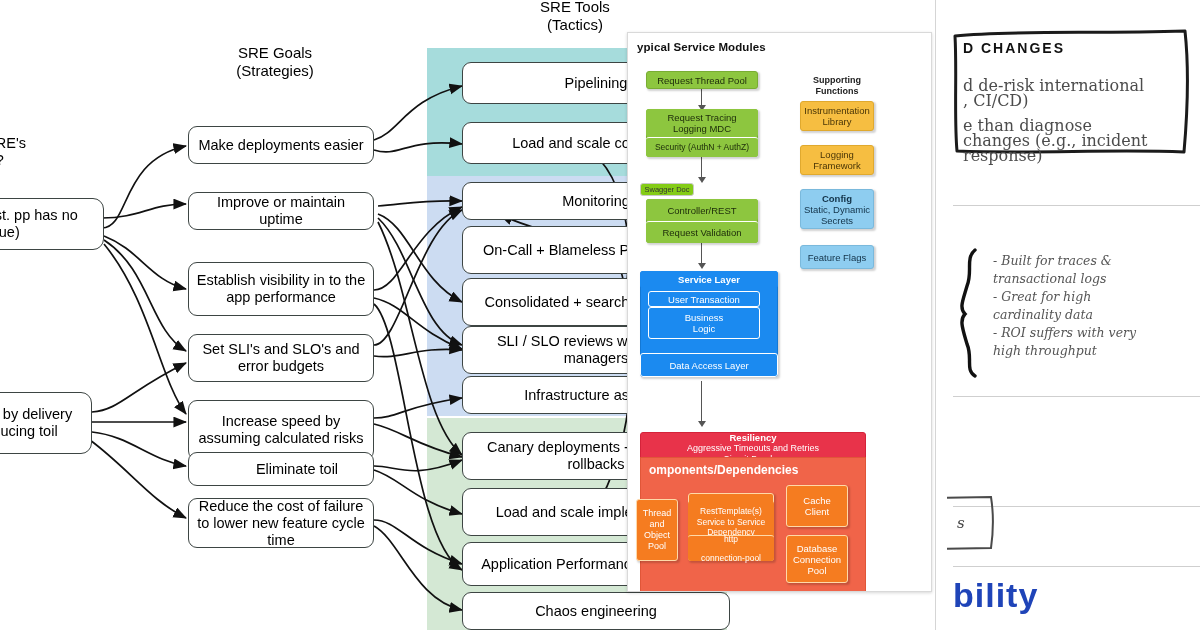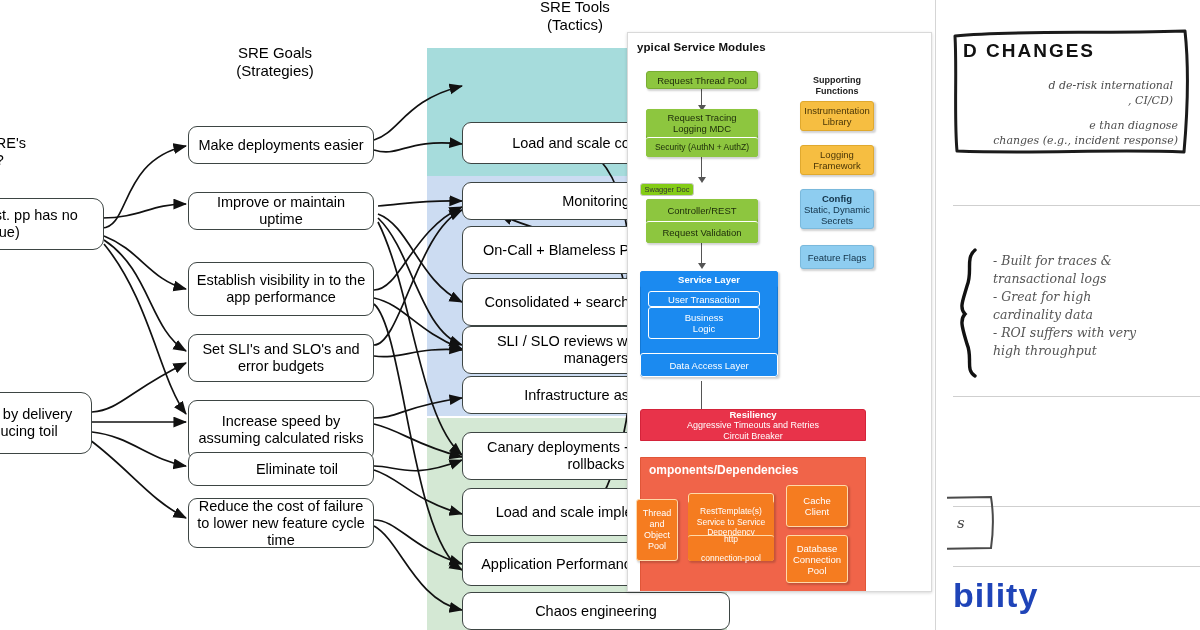--- a/index.html
+++ b/index.html
@@ -91,23 +91,23 @@
     background:#ffffff;overflow:hidden;
   }
   .note-frame{position:absolute;box-sizing:border-box;}
   .hand{
     position:absolute;
     font-family:"DejaVu Serif", serif;
     color:#3f3f3f;white-space:pre-line;
   }
   .hand.title{
     font-family:"Liberation Sans", sans-serif;
-    font-weight:bold;letter-spacing:2px;color:#111;font-size:19px;
-  }
-  .hand.body{font-size:11px;line-height:15px;font-style:italic;color:#4c4c4c;text-align:right;}
+    font-weight:bold;letter-spacing:2px;color:#111;font-size:14px;
+  }
+  .hand.body{font-size:16px;line-height:15px;color:#4c4c4c;}
   .hand.bullets{font-size:12.5px;line-height:18px;font-style:italic;color:#555;}
   .hand.blue{
     font-family:"Liberation Sans", sans-serif;
     color:#1f44b8;font-size:34px;font-weight:bold;letter-spacing:1px;
   }
   .rule{position:absolute;height:1px;background:#cfcfcf;}
   .vrule{position:absolute;width:1px;background:#d5d5d5;}
 </style>
 </head>
 <body>
@@ -186,20 +186,21 @@
     <div class="node" style="left:188px;top:262px;width:186px;height:54px;">Establish visibility in to the
 app performance</div>
     <div class="node" style="left:188px;top:334px;width:186px;height:48px;">Set SLI's and SLO's and error
 budgets</div>
     <div class="node" style="left:188px;top:400px;width:186px;height:60px;">Increase speed by assuming
 calculated risks</div>
     <div class="node" style="left:188px;top:452px;width:186px;height:34px;padding-left:38px;">Eliminate toil</div>
     <div class="node" style="left:188px;top:498px;width:186px;height:50px;">Reduce the cost of failure to
 lower new feature cycle time</div>
 
+    <div class="node" style="left:462px;top:62px;width:268px;height:42px;">Pipelining</div>
     <div class="node" style="left:462px;top:122px;width:268px;height:42px;">Load and scale consulting</div>
 
     <div class="node" style="left:462px;top:182px;width:268px;height:38px;">Monitoring</div>
     <div class="node" style="left:462px;top:226px;width:268px;height:48px;">On-Call + Blameless Post
 Mortems</div>
     <div class="node" style="left:462px;top:278px;width:268px;height:48px;">Consolidated + searchable
 logging</div>
     <div class="node" style="left:462px;top:326px;width:268px;height:48px;">SLI / SLO reviews with
 product managers</div>
     <div class="node" style="left:462px;top:376px;width:268px;height:38px;">Infrastructure as Code</div>
@@ -239,21 +240,21 @@
     <div class="mod green" style="left:18px;top:166px;width:112px;height:22px;border:0;box-shadow:none;">Controller/REST</div>
     <div class="mod green" style="left:18px;top:188px;width:112px;height:22px;border:0;border-top:1px solid #fff;box-shadow:none;">Request Validation</div>
 
     <div class="stackbox dblue" style="left:12px;top:238px;width:138px;height:106px;"></div>
     <div class="mod dblue" style="left:12px;top:238px;width:138px;height:17px;border:0;box-shadow:none;font-weight:bold;">Service Layer</div>
     <div class="mod dblue-in" style="left:20px;top:258px;width:112px;height:16px;box-shadow:none;">User Transaction</div>
     <div class="mod dblue-in" style="left:20px;top:274px;width:112px;height:32px;box-shadow:none;white-space:pre-line;">Business
 Logic</div>
     <div class="mod dblue-in" style="left:12px;top:320px;width:138px;height:24px;box-shadow:none;">Data Access Layer</div>
 
-    <div class="mod red" style="left:12px;top:376px;width:226px;height:32px;flex-direction:column;box-shadow:none;border-radius:3px 3px 0 0;">
+    <div class="mod red" style="left:12px;top:399px;width:226px;height:32px;flex-direction:column;box-shadow:none;border-radius:3px 3px 0 0;">
       <span class="ttl">Resiliency</span>
       <span class="sub" style="white-space:pre-line;font-size:9px;line-height:10.5px;">Aggressive Timeouts and Retries
 Circuit Breaker</span>
     </div>
 
     <div class="mod salmon" style="left:12px;top:424px;width:226px;height:150px;display:block;text-align:left;border-radius:0 0 3px 3px;box-shadow:none;">
       <span style="display:block;font-weight:bold;font-size:12px;padding:6px 0 0 6px;">omponents/Dependencies</span>
     </div>
 
     <div class="mod deeporange" style="left:8px;top:466px;width:42px;height:62px;white-space:pre-line;font-size:9px;line-height:11px;">Thread

